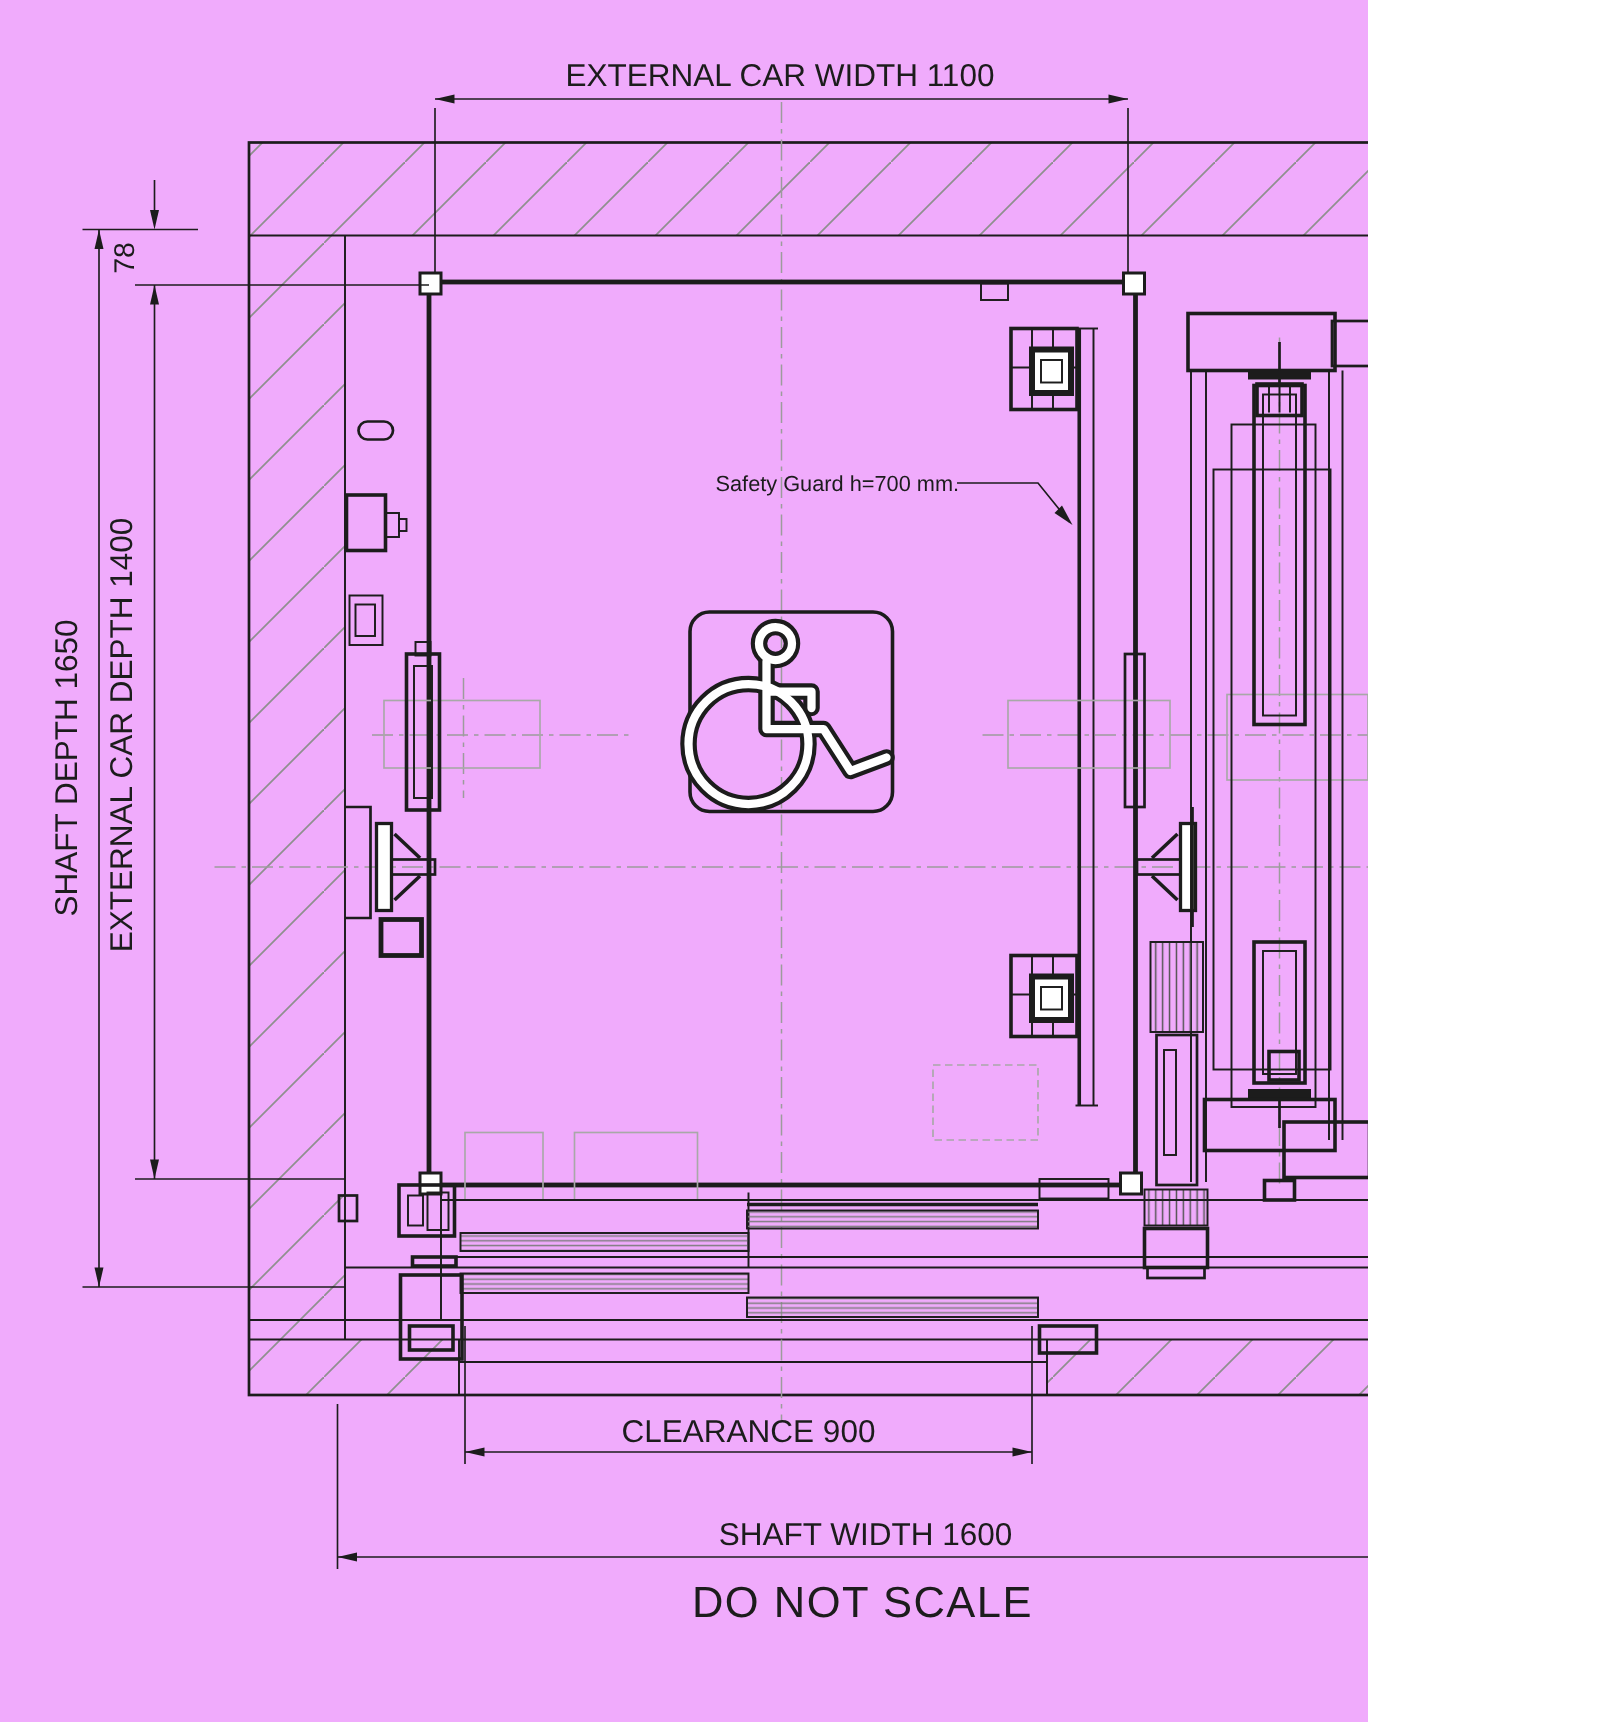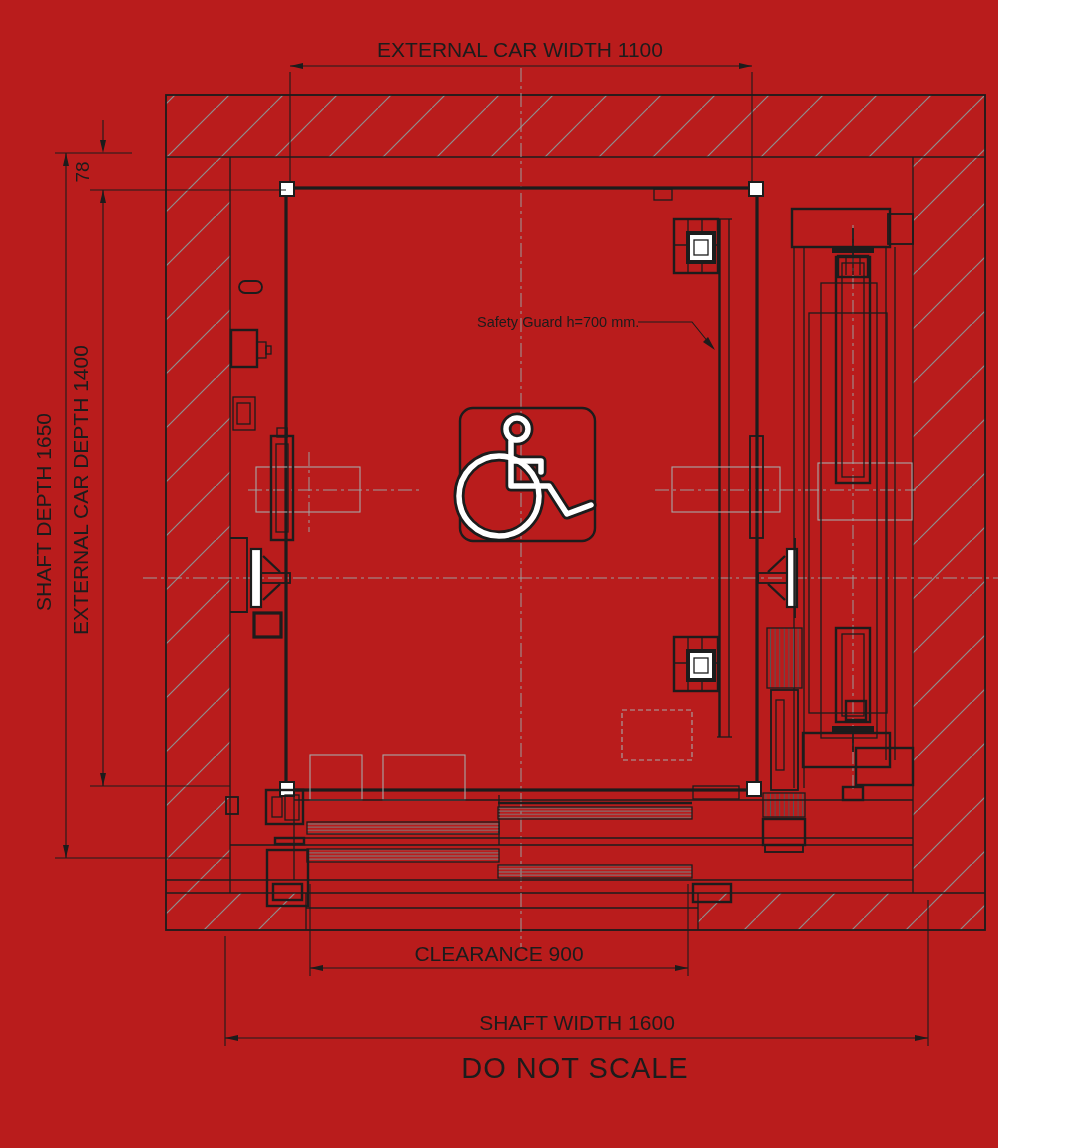--- a/index.html
+++ b/index.html
@@ -1,16 +1,16 @@
 <!DOCTYPE html>
 <html><head>
 <meta charset="utf-8">
 <style>
   html,body{margin:0;padding:0;background:#ffffff;}
-  .stage{position:relative;width:998px;height:1148px;background:#b91c1c;overflow:hidden;}
+  .stage{position:relative;width:912px;height:1148px;background:#f0abfc;overflow:hidden;}
   svg{display:block;}
   
   .s1{stroke:#1c1c1c;stroke-width:1.3;fill:none;}
   .s15{stroke:#1c1c1c;stroke-width:1.8;fill:none;}
   .s2{stroke:#1c1c1c;stroke-width:2.4;fill:none;}
   .s3{stroke:#1c1c1c;stroke-width:3.2;fill:none;}
   .sw{stroke:#1c1c1c;fill:#ffffff;}
   .fillb{fill:#1c1c1c;stroke:none;}
   .ghost{stroke:#a8a8a8;stroke-width:1.1;fill:none;}
   .ghostd{stroke:#a8a8a8;stroke-width:1.1;fill:none;stroke-dasharray:5 3;}

